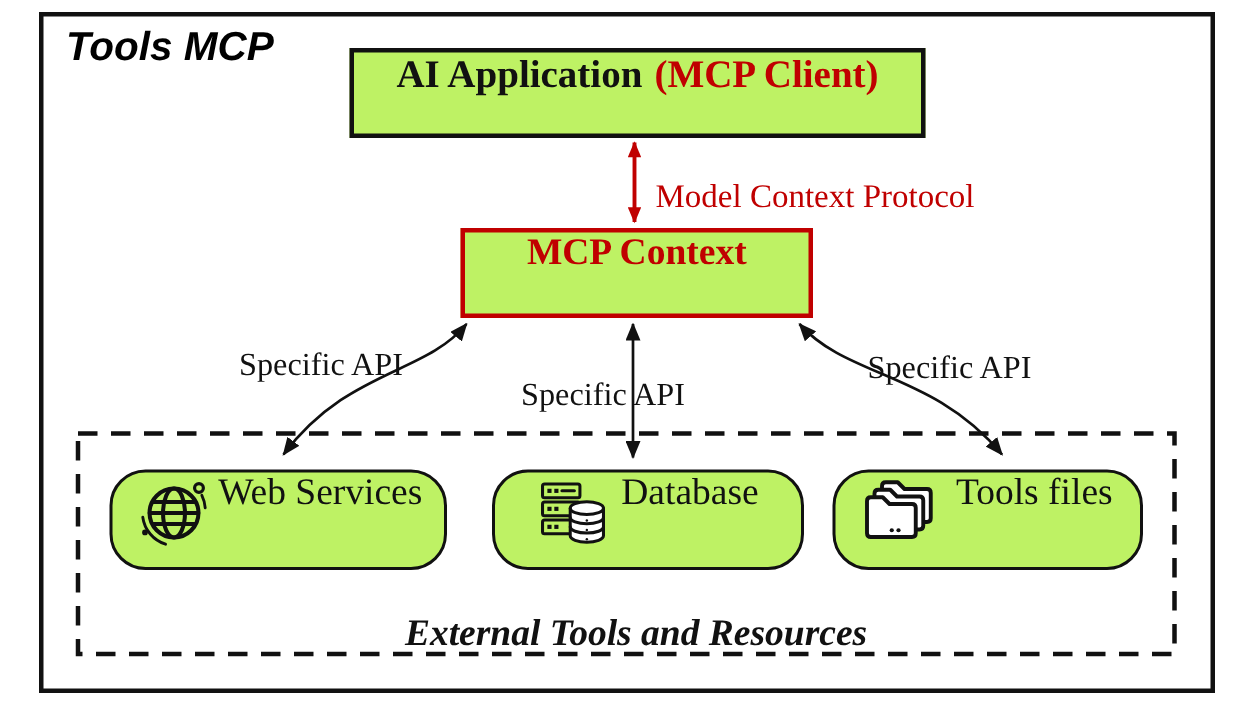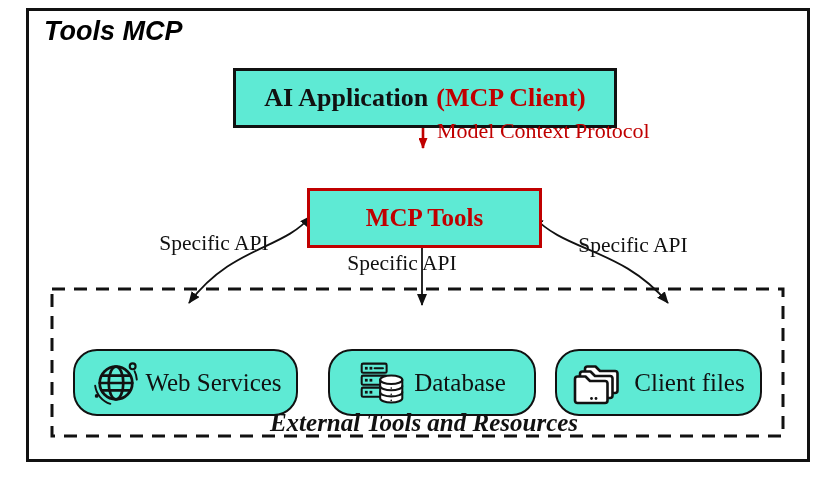--- a/index.html
+++ b/index.html
@@ -4,22 +4,22 @@
 <style>
   html,body{margin:0;padding:0;background:#fff;}
   .canvas{position:relative;width:830px;height:484px;background:#fff;overflow:hidden;
           font-family:"Liberation Serif", serif;color:#111;}
   .outer-frame{position:absolute;left:26px;top:8px;width:778px;height:448px;
                border:3px solid #111;background:#fff;}
   .diagram-title{position:absolute;left:44px;top:16px;
                  font-family:"Liberation Sans", sans-serif;
                  font-size:27px;font-weight:bold;font-style:italic;color:#000;}
   .arrow-layer{position:absolute;left:0;top:0;width:830px;height:484px;pointer-events:none;}
-  .node{position:absolute;display:flex;align-items:center;justify-content:center;
-        background:#5eead4;box-sizing:border-box;margin-top:36px;}
+  .node{position:absolute;display:flex;align-items:flex-start;justify-content:center;
+        background:#bef264;box-sizing:border-box;}
   .app-box{left:233px;top:32px;width:384px;height:60px;border:3px solid #111;
            font-size:26px;font-weight:bold;}
   .app-box .prefix{margin-right:8px;}
   .app-box .suffix{color:var(--red);}
   .server-box{left:307px;top:152px;width:235px;height:60px;border:3px solid var(--red);
               font-size:25px;font-weight:bold;color:var(--red);}
   .label{position:absolute;white-space:nowrap;}
   .protocol-label{left:437px;top:118px;font-size:22px;color:var(--red);}
   .api-label{font-size:21.5px;color:#111;transform:translateX(-50%);}
   .api-left{left:214px;top:231px;}
@@ -71,21 +71,21 @@
   </svg>
 
   <div class="node app-box">
     <span class="prefix">AI Application</span>
     <span class="suffix">(MCP Client)</span>
   </div>
 
   <div class="label protocol-label">Model Context Protocol</div>
 
   <div class="node server-box">
-    <span>MCP Tools</span>
+    <span>MCP Context</span>
   </div>
 
   <div class="label api-label api-left">Specific API</div>
   <div class="label api-label api-mid">Specific API</div>
   <div class="label api-label api-right">Specific API</div>
 
   <div class="node resource-box res-web">
     <span class="icon">
       <svg width="54" height="54" viewBox="0 0 48 48" fill="none" stroke="#111" stroke-width="2.4" stroke-linecap="round">
         <circle cx="24" cy="24" r="14.5"></circle>
@@ -130,18 +130,18 @@
   <div class="node resource-box res-files">
     <span class="icon">
       <svg width="50" height="46" viewBox="0 0 50 46" fill="none" stroke="#111" stroke-width="2.6" stroke-linejoin="round">
         <path d="M 13 9 q 0 -2.5 2.5 -2.5 h 8 l 4.5 4.5 h 15 q 2.5 0 2.5 2.5 v 17 q 0 2.5 -2.5 2.5 h -27.5 q -2.5 0 -2.5 -2.5 z" fill="#fff"></path>
         <path d="M 8 14 q 0 -2.5 2.5 -2.5 h 8 l 4.5 4.5 h 15 q 2.5 0 2.5 2.5 v 17 q 0 2.5 -2.5 2.5 h -27.5 q -2.5 0 -2.5 -2.5 z" fill="#fff"></path>
         <path d="M 3 19 q 0 -2.5 2.5 -2.5 h 8 l 4.5 4.5 h 15 q 2.5 0 2.5 2.5 v 17 q 0 2.5 -2.5 2.5 h -27.5 q -2.5 0 -2.5 -2.5 z" fill="#fff"></path>
         <circle cx="19.5" cy="38.5" r="1.4" fill="#111" stroke="none"></circle>
         <circle cx="24" cy="38.5" r="1.4" fill="#111" stroke="none"></circle>
       </svg>
     </span>
-    <span>Client files</span>
+    <span>Tools files</span>
   </div>
 
   <div class="label container-label">External Tools and Resources</div>
 
 </div>
 
 </body></html>

